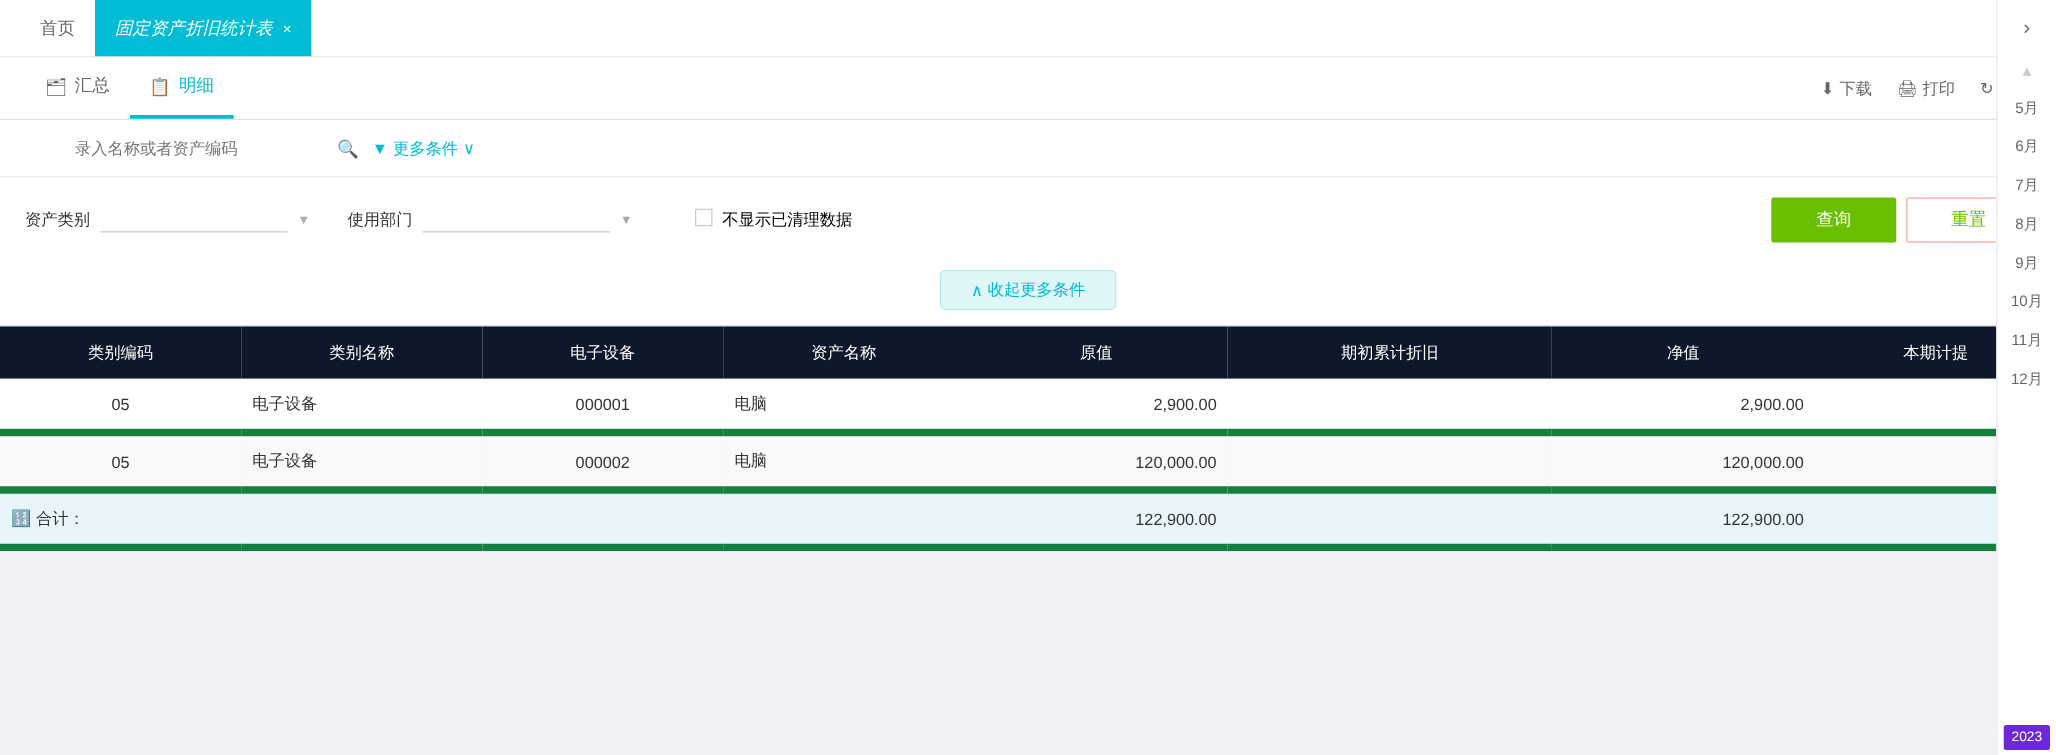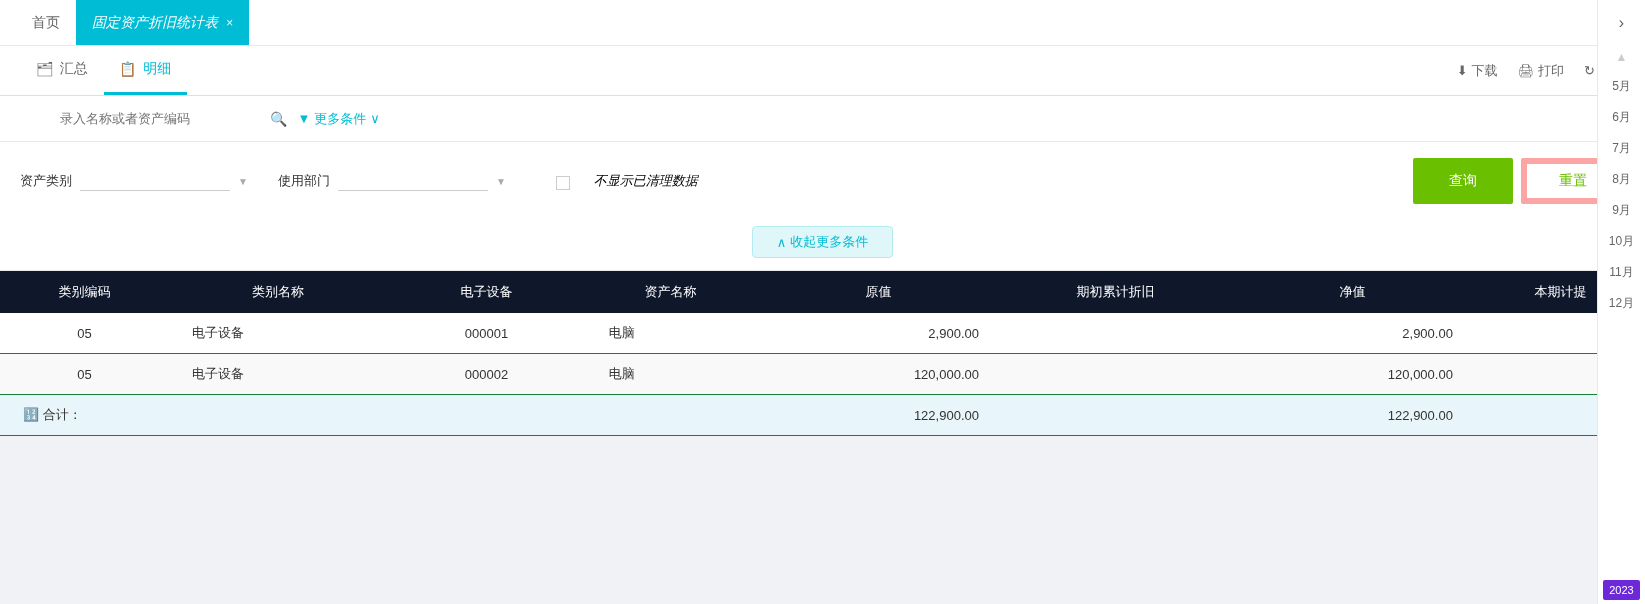--- a/index.html
+++ b/index.html
@@ -63,49 +63,49 @@
       background: #fff; padding: 16px 20px 12px; border-bottom: 1px solid #e8e8e8;
     }
     .filter-row { display: flex; align-items: center; gap: 30px; }
     .filter-item { display: flex; align-items: center; gap: 8px; }
     .filter-label { color: #333; font-size: 13px; white-space: nowrap; }
     .filter-select {
       width: 150px; border: none; border-bottom: 1px solid #ccc; outline: none;
       font-size: 13px; color: #333; background: transparent; padding: 2px 4px;
     }
     .filter-dropdown-icon { color: #aaa; font-size: 10px; }
-    .filter-checkbox { display: flex; align-items: flex-end; gap: 24px; margin-left: 20px; font-style: italic; }
+    .filter-checkbox { display: flex; align-items: flex-start; gap: 8px; margin-left: 20px; }
     .checkbox { width: 14px; height: 14px; border: 1px solid #ccc; cursor: pointer; }
     .filter-actions { margin-left: auto; display: flex; flex-direction: row; gap: 8px; }
     .btn-query {
       background: #6abf00; color: #fff; border: none; padding: 8px 32px;
       font-size: 14px; cursor: pointer; border-radius: 2px; min-width: 100px;
     }
     .btn-reset {
-      background: #fff; color: #6abf00; border: 6px solid #fca5a5; padding: 8px 32px;
+      background: #fff; color: #6abf00; border: 1px solid #fca5a5; padding: 8px 32px;
       font-size: 14px; cursor: pointer; border-radius: 2px; min-width: 100px;
     }
     .collapse-btn {
       display: flex; align-items: center; justify-content: center; gap: 4px;
       margin: 10px auto 0; color: #00bcd4; font-size: 13px; cursor: pointer;
       background: #e0f7fa; border: 1px solid #b2ebf2; border-radius: 4px;
       padding: 6px 24px; width: fit-content;
     }
 
     
     .table-container { overflow: auto; }
     table { width: 100%; border-collapse: collapse; }
     thead tr { background: #0f172a; }
     thead th {
       color: #fff; font-size: 13px; font-weight: normal;
       padding: 12px 12px; text-align: center; border: none;
     }
     tbody tr { background: #fff; }
     tbody tr:nth-child(even) { background: #f9f9f9; }
-    tbody td { padding: 11px 23px; font-size: 13px; color: #333; border-bottom: 1px solid #15803d; text-align: left; }
+    tbody td { padding: 11px 9px; font-size: 13px; color: #333; border-bottom: 6px solid #15803d; text-align: left; }
     tbody td.num { text-align: right; }
     tbody td.center { text-align: center; }
     .total-row { background: #e8f5fa !important; }
     .total-row td { color: #333; font-size: 13px; }
 
     
     .right-panel {
       position: absolute; right: 0; top: 0; width: 48px; height: 100%;
       background: #fff; border-left: 1px solid #e8e8e8; display: flex; flex-direction: column;
       align-items: center;

